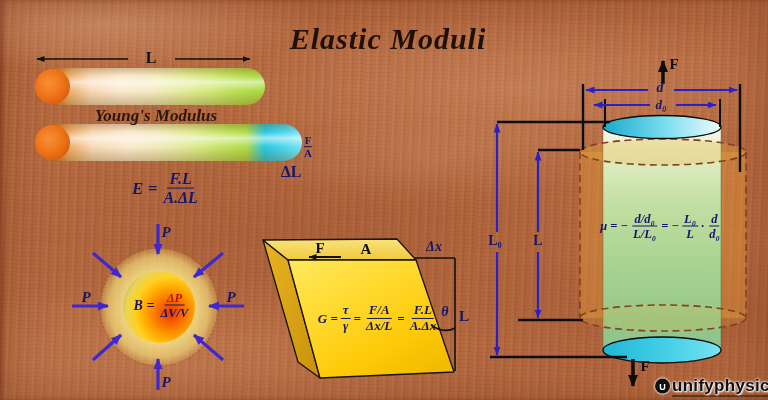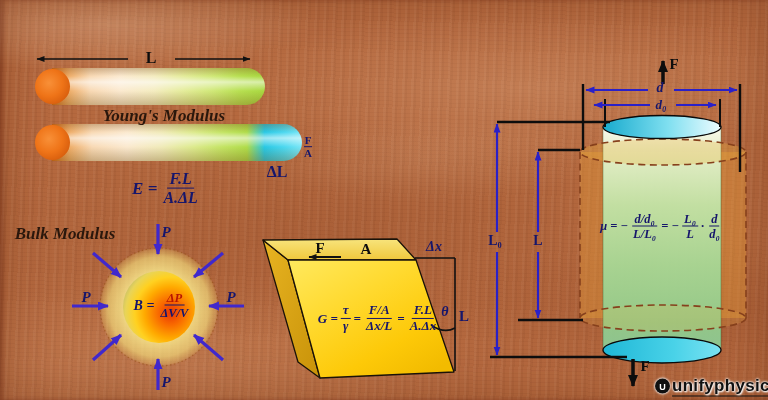--- a/index.html
+++ b/index.html
@@ -203,39 +203,39 @@
       <line x1="663" y1="84" x2="663" y2="61" marker-end="url(#m-black-lg)"></line>
       <line x1="633" y1="359" x2="633" y2="386" marker-end="url(#m-black-lg)"></line>
     </g>
   </svg>
 
   <div class="rod-body rod-grad1" style="left:52px;top:68px;width:213px;"></div>
   <div class="rod-cap" style="left:35px;top:69px;"></div>
   <div class="rod-body rod-grad2" style="left:52px;top:124px;width:250px;"></div>
   <div class="rod-cap" style="left:35px;top:125px;"></div>
 
+  <div class="lbl title" style="left:388px;top:39px;">Elastic Moduli</div>
 
   <div class="lbl blk up" style="left:151px;top:58px;font-size:16px;">L</div>
-  <div class="lbl sec" style="left:164px;top:115px;">Young's Modulus</div>
+  <div class="lbl sec" style="left:156px;top:115px;">Young's Modulus</div>
   <div class="lbl navy up fa-frac" style="left:308px;top:147px;">
     <span class="frac">
       <span class="num">F</span>
       <span class="den">A</span>
     </span>
   </div>
-  <div class="lbl navy up" style="left:277px;top:172px;font-size:16px;">ΔL</div>
+  <div class="lbl navy up" style="left:291px;top:172px;font-size:16px;">ΔL</div>
   <div class="lbl navy frow" style="left:166px;top:188px;font-size:16px;">
     <span style="font-size:17px;">E =</span>
     <span class="frac">
       <span class="num">F.L</span>
       <span class="den">A.ΔL</span>
     </span>
   </div>
 
-  <div class="lbl sec" style="left:65px;top:233px;">Bulk Modulus</div>
   <div class="lbl navy" style="left:166px;top:232px;font-size:15px;">P</div>
   <div class="lbl navy" style="left:231px;top:297px;font-size:15px;">P</div>
   <div class="lbl navy" style="left:166px;top:382px;font-size:15px;">P</div>
   <div class="lbl navy" style="left:86px;top:297px;font-size:15px;">P</div>
   <div class="lbl navy frow" style="left:162px;top:305px;font-size:12.5px;">
     <span style="font-size:14px;">B =</span>
     <span class="frac">
       <span class="num red">ΔP</span>
       <span class="den">ΔV/V</span>
     </span>

